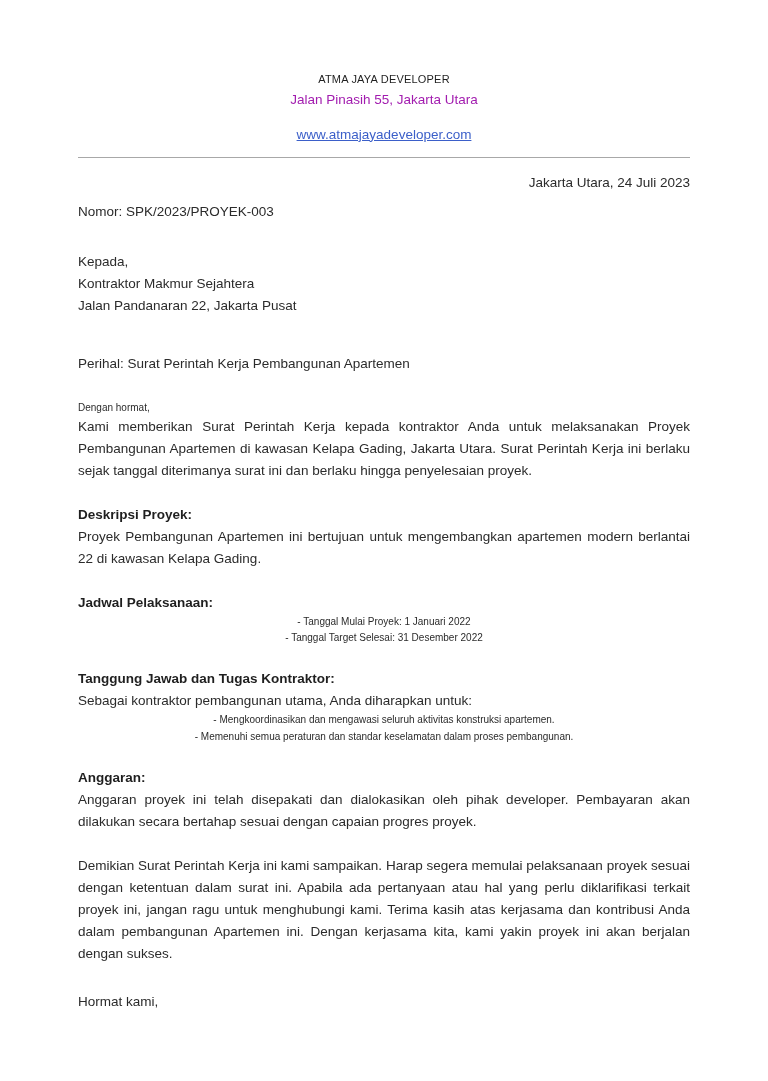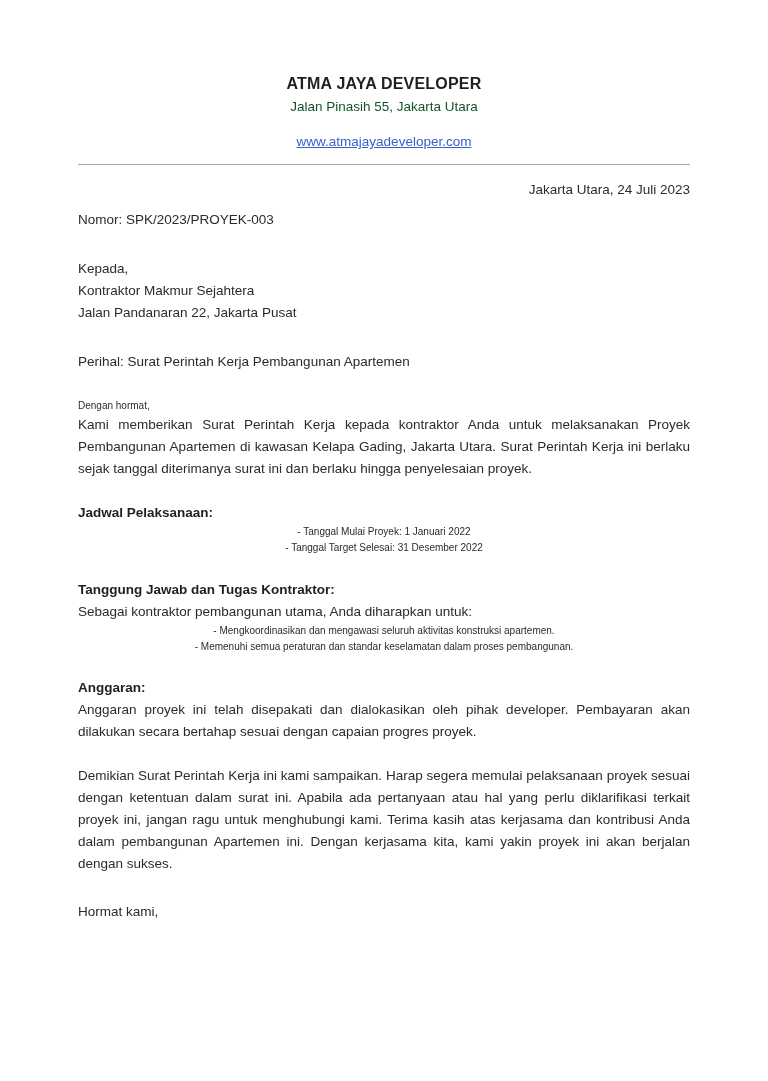--- a/index.html
+++ b/index.html
@@ -25,29 +25,29 @@
     top: 0;
     width: 612px;
   }
 
   
   .letterhead {
     padding-top: 72px;
     text-align: center;
   }
   .lh-company {
-    font-size: 16px;
-    font-weight: bold;
+    font-size: 11px;
+    font-weight: normal;
     letter-spacing: 0.2px;
     color: #1f1f1f;
     line-height: 1.45;
   }
   .lh-address {
     font-size: 13.5px;
-    color: #14532d;
+    color: #a21caf;
     line-height: 1.55;
     margin-top: 2px;
   }
   .lh-website {
     font-size: 13.5px;
     color: #3b5fc9;
     text-decoration: underline;
     line-height: 1.55;
     margin-top: 14px;
     display: inline-block;
@@ -77,21 +77,21 @@
   
   .recipient {
     margin-top: 28px;
     font-size: 13.5px;
     line-height: 1.63;
   }
   .recipient div { white-space: nowrap; }
 
   
   .subject {
-    margin-top: 27px;
+    margin-top: 36px;
     font-size: 13.5px;
     line-height: 1.6;
   }
 
   
   .salutation {
     margin-top: 25px;
     font-size: 10px;
     line-height: 1.63;
   }
@@ -157,20 +157,24 @@
       <div>Kepada,</div>
       <div>Kontraktor Makmur Sejahtera</div>
       <div>Jalan Pandanaran 22, Jakarta Pusat</div>
     </div>
 
     <div class="subject">Perihal: Surat Perintah Kerja Pembangunan Apartemen</div>
 
     <div class="salutation">Dengan hormat,</div>
     <p class="para">Kami memberikan Surat Perintah Kerja kepada kontraktor Anda untuk melaksanakan Proyek Pembangunan Apartemen di kawasan Kelapa Gading, Jakarta Utara. Surat Perintah Kerja ini berlaku sejak tanggal diterimanya surat ini dan berlaku hingga penyelesaian proyek.</p>
 
+    <div class="section">
+      <div class="section-heading">Deskripsi Proyek:</div>
+      <div class="section-body">Proyek Pembangunan Apartemen ini bertujuan untuk mengembangkan apartemen modern berlantai 22 di kawasan Kelapa Gading.</div>
+    </div>
 
     <div class="section">
       <div class="section-heading">Jadwal Pelaksanaan:</div>
       <div class="dash-list">
         <div class="dash-item">- Tanggal Mulai Proyek: 1 Januari 2022</div>
         <div class="dash-item">- Tanggal Target Selesai: 31 Desember 2022</div>
       </div>
     </div>
 
     <div class="section">

